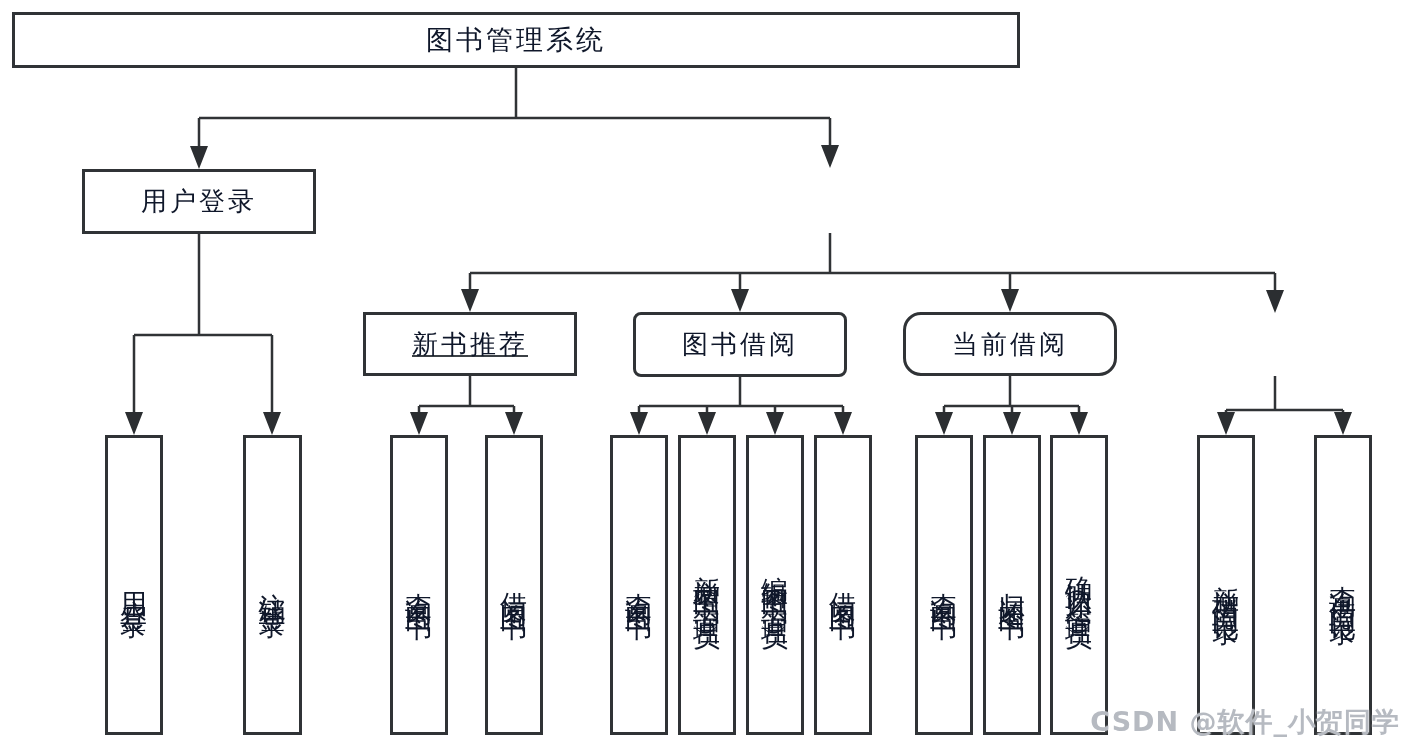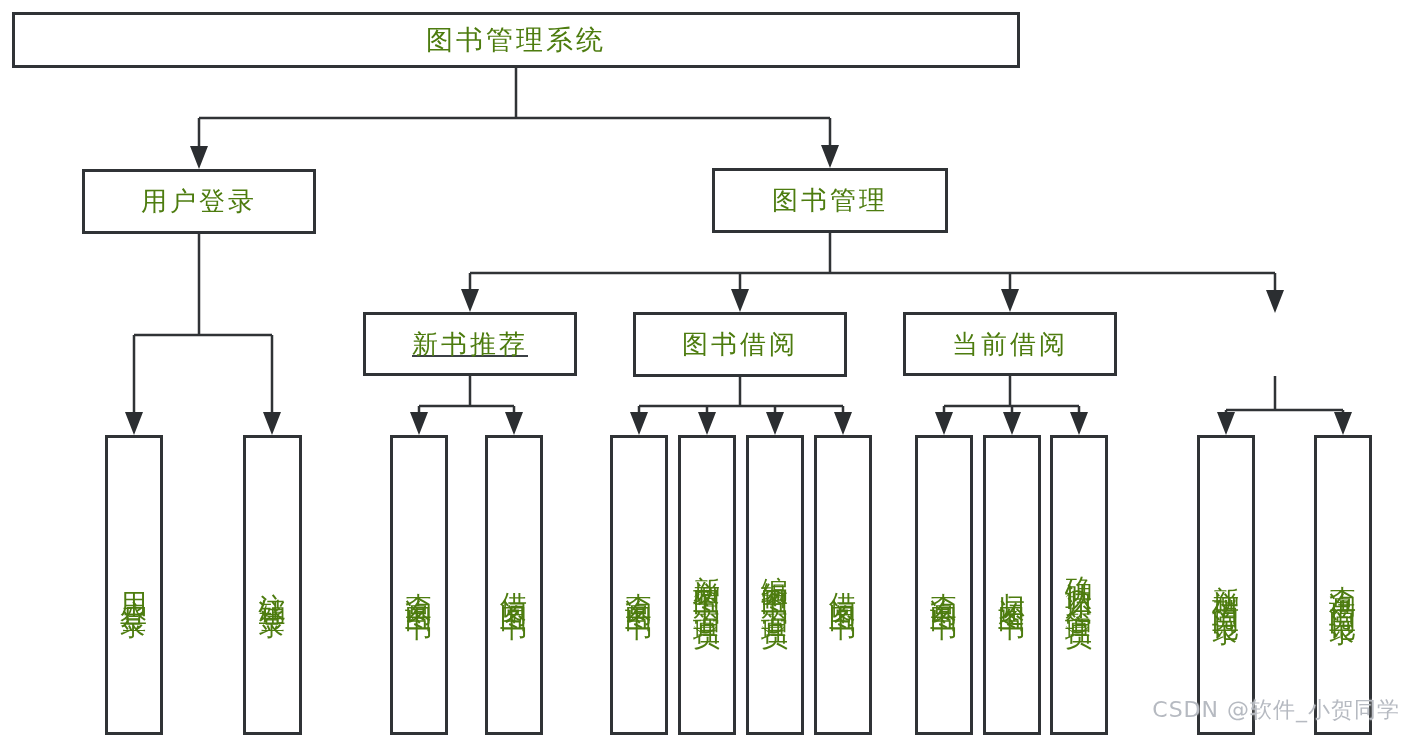--- a/index.html
+++ b/index.html
@@ -19,41 +19,42 @@
     border:3px solid #303336;
     display:flex;
     align-items:center;
     justify-content:center;
     text-align:center;
   }
   .node .lbl{
     font-size:26px;
     letter-spacing:3px;
     white-space:nowrap;
-    color:#4d7c0f;
+    color:#0f172a;
   }
   .leaf .lbl{
     writing-mode:vertical-rl;
     text-orientation:mixed;
     white-space:normal;
     font-size:27px;
     letter-spacing:7px;
     line-height:1;
   }
   .root .lbl{font-size:27px;}
   .watermark{
     position:absolute;
     right:5px;
-    bottom:22px;
-    font-size:22px;
+    bottom:7px;
+    font-size:27px;
     letter-spacing:1px;
     color:#b6bac1;
     text-shadow:0 0 2px #ffffff;
     white-space:nowrap;
     z-index:5;
+    font-weight:bold;
   }
 </style>
 </head>
 <body>
 
 <div class="stage">
 
   <svg class="connectors" width="1405" height="747" viewBox="0 0 1405 747">
 
     <path fill="none" stroke="#303336" stroke-width="2.5" d="M516 68 V118 M199 118 H830 M199 118 V150 M830 118 V150
@@ -85,31 +86,28 @@
              M1334 412 L1352 412 L1343 435 Z"></path>
   </svg>
 
   <div class="node root" style="left:12px;top:12px;width:1008px;height:56px;">
     <span class="lbl">图书管理系统</span>
   </div>
 
   <div class="node" style="left:82px;top:169px;width:234px;height:65px;">
     <span class="lbl">用户登录</span>
   </div>
-  <div class="node" style="left:712px;top:168px;width:236px;height:65px;">
-    <span class="lbl">图书管理</span>
-  </div>
 
   <div class="node" style="left:363px;top:312px;width:214px;height:64px;text-decoration:underline;">
     <span class="lbl">新书推荐</span>
   </div>
-  <div class="node" style="left:633px;top:312px;width:214px;height:65px;">
+  <div class="node" style="left:633px;top:312px;width:214px;height:65px;border-radius:8px;">
     <span class="lbl">图书借阅</span>
   </div>
-  <div class="node" style="left:903px;top:312px;width:214px;height:64px;">
+  <div class="node" style="left:903px;top:312px;width:214px;height:64px;border-radius:18px;">
     <span class="lbl">当前借阅</span>
   </div>
 
   <div class="node leaf" style="left:105px;top:435px;width:58px;height:300px;">
     <span class="lbl">用户登录</span>
   </div>
   <div class="node leaf" style="left:243px;top:435px;width:59px;height:300px;">
     <span class="lbl">注销登录</span>
   </div>
 

